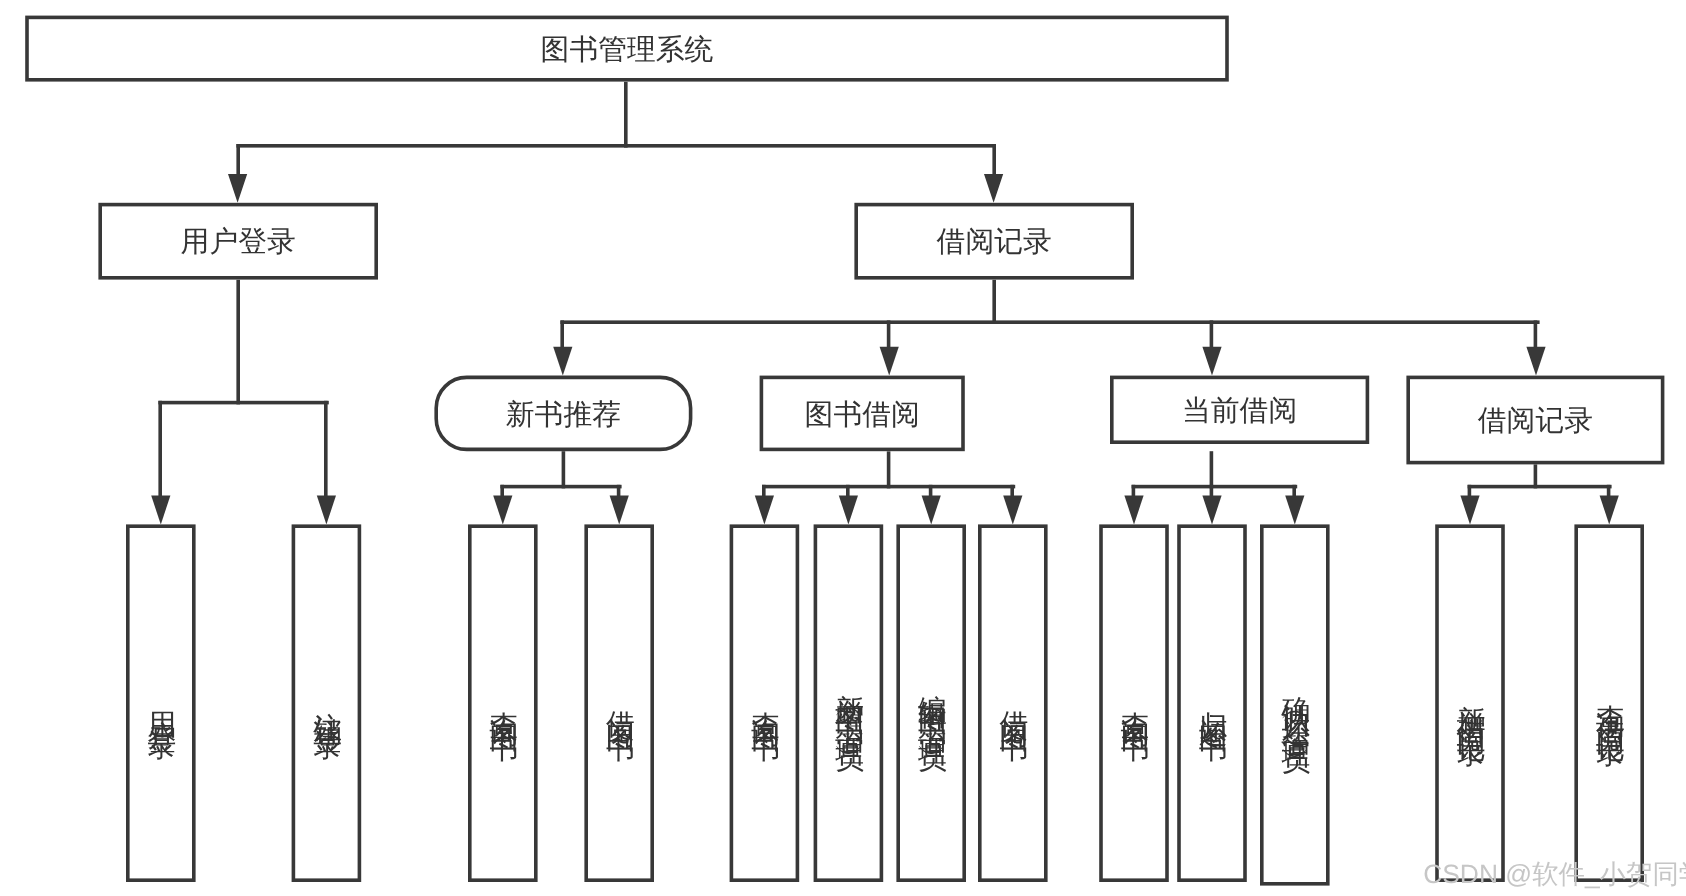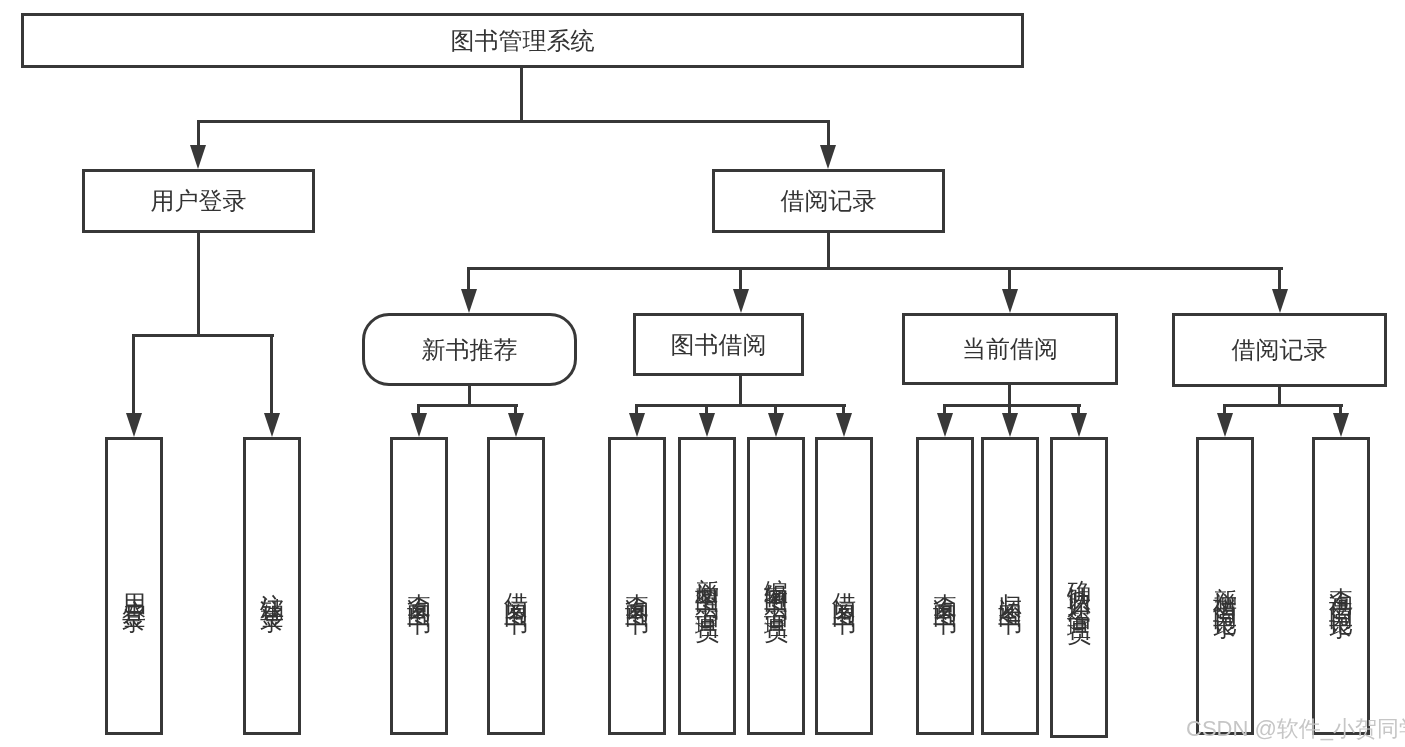--- a/index.html
+++ b/index.html
@@ -96,25 +96,25 @@
   <div class="box" style="left:21px;top:13px;width:1003px;height:55px;">图书管理系统</div>
 
   <div class="box" style="left:82px;top:169px;width:233px;height:64px;">用户登录</div>
 
   <div class="box" style="left:712px;top:169px;width:233px;height:64px;">借阅记录</div>
 
   <div class="box vbox" style="left:105px;top:437px;width:58px;height:298px;">用户登录</div>
 
   <div class="box vbox" style="left:243px;top:437px;width:58px;height:298px;">注销登录</div>
 
-  <div class="box" style="left:362px;top:313px;width:215px;height:73px;border-radius:27px;">新书推荐</div>
+  <div class="box" style="left:362px;top:313px;width:215px;height:63px;border-radius:27px;">新书推荐</div>
 
   <div class="box" style="left:633px;top:313px;width:171px;height:63px;">图书借阅</div>
 
-  <div class="box" style="left:902px;top:313px;width:216px;height:72px;">当前借阅</div>
+  <div class="box" style="left:925px;top:313px;width:216px;height:57px;">当前借阅</div>
 
   <div class="box" style="left:1172px;top:313px;width:215px;height:74px;">借阅记录</div>
 
   <div class="box vbox" style="left:390px;top:437px;width:58px;height:298px;">查询图书</div>
 
   <div class="box vbox" style="left:487px;top:437px;width:58px;height:298px;">借阅图书</div>
 
   <div class="box vbox" style="left:608px;top:437px;width:58px;height:298px;">查询图书</div>
 
   <div class="box vbox" style="left:678px;top:437px;width:58px;height:298px;">新增图书（管理员）</div>

